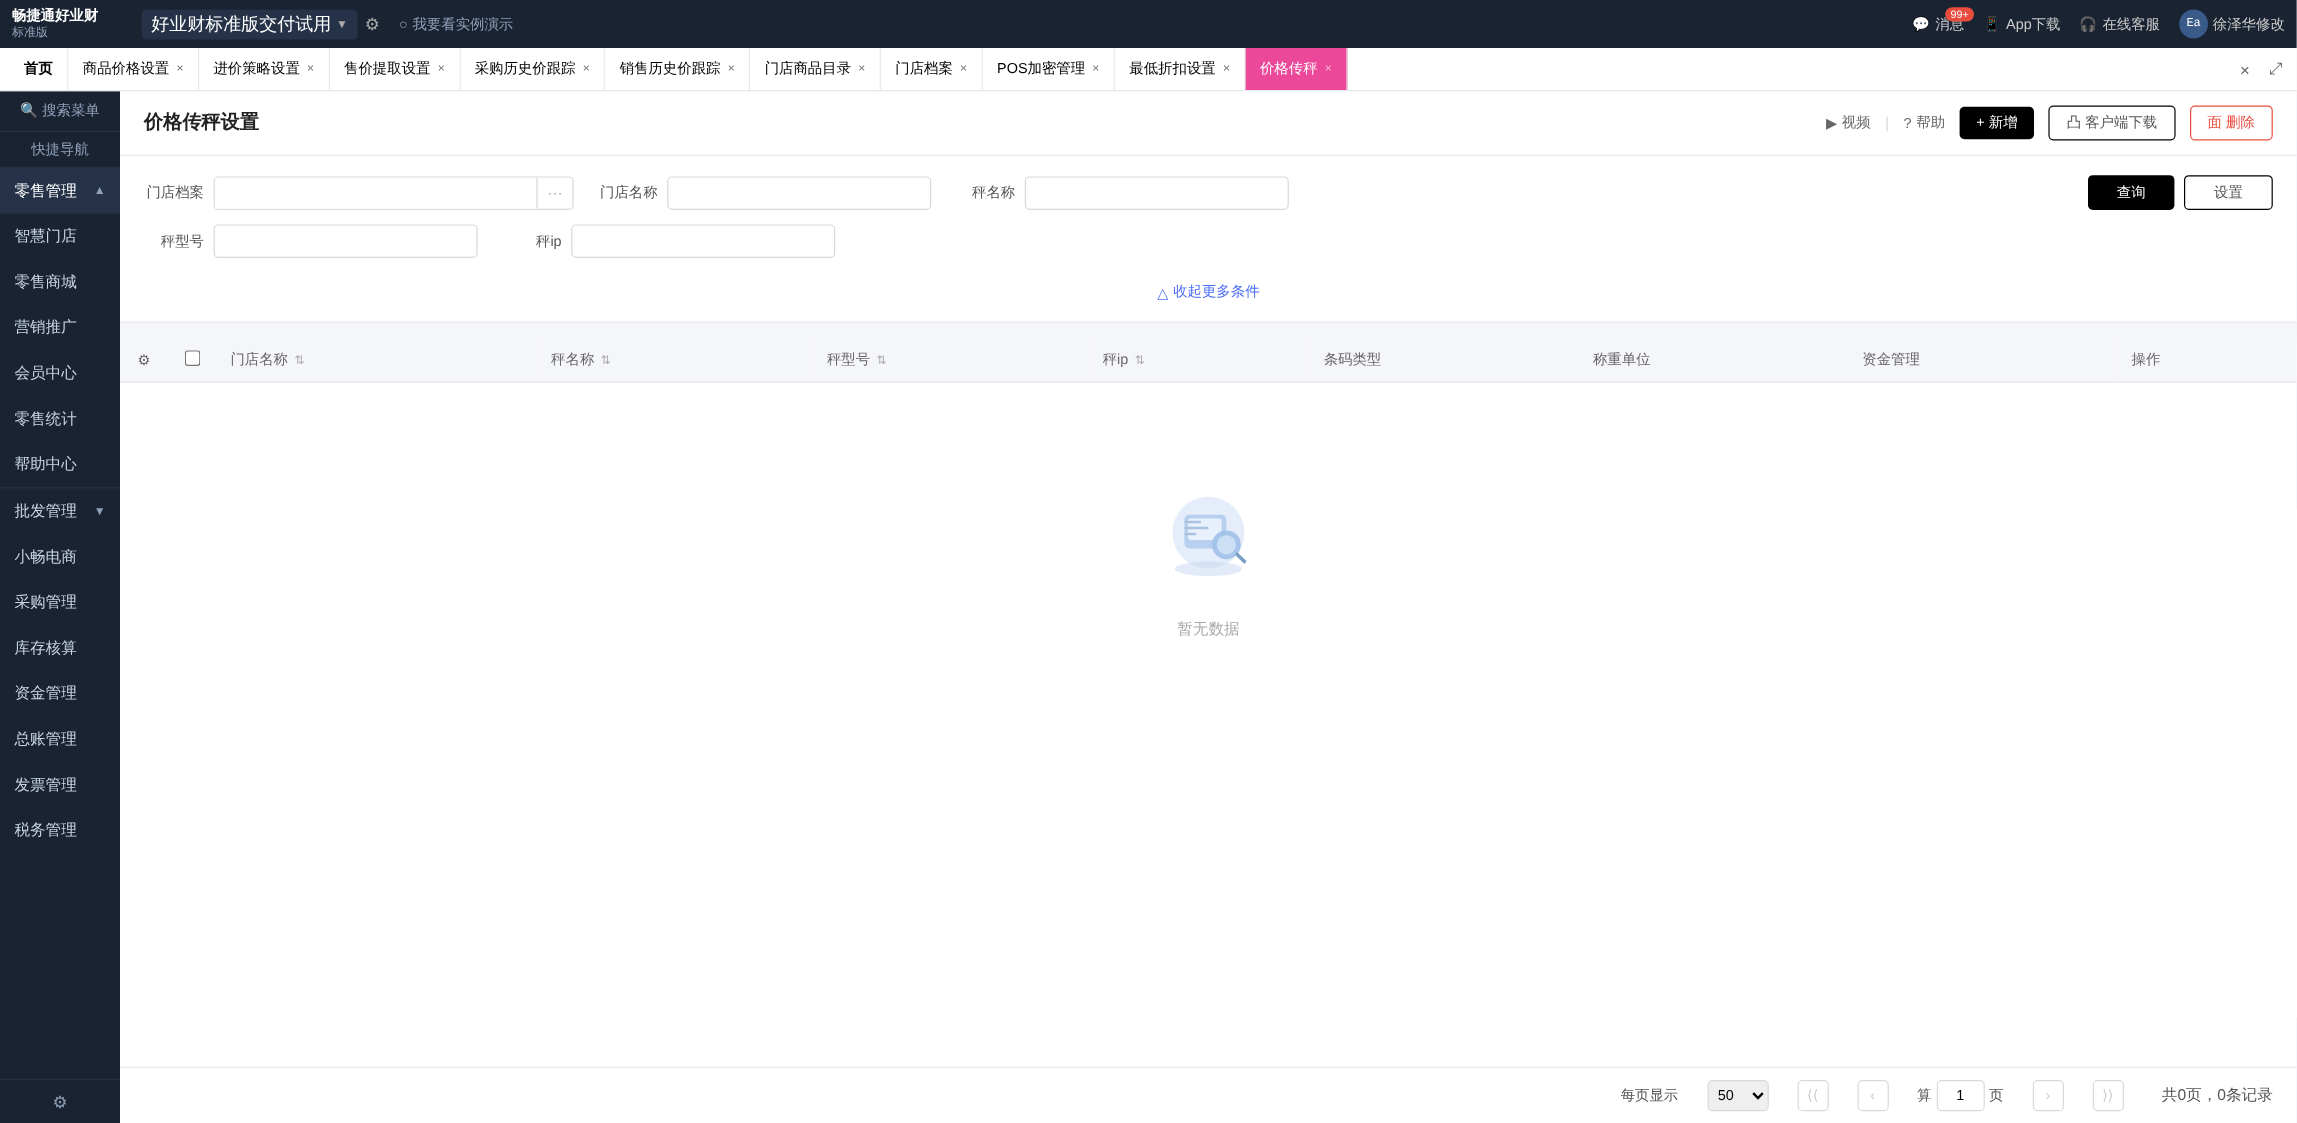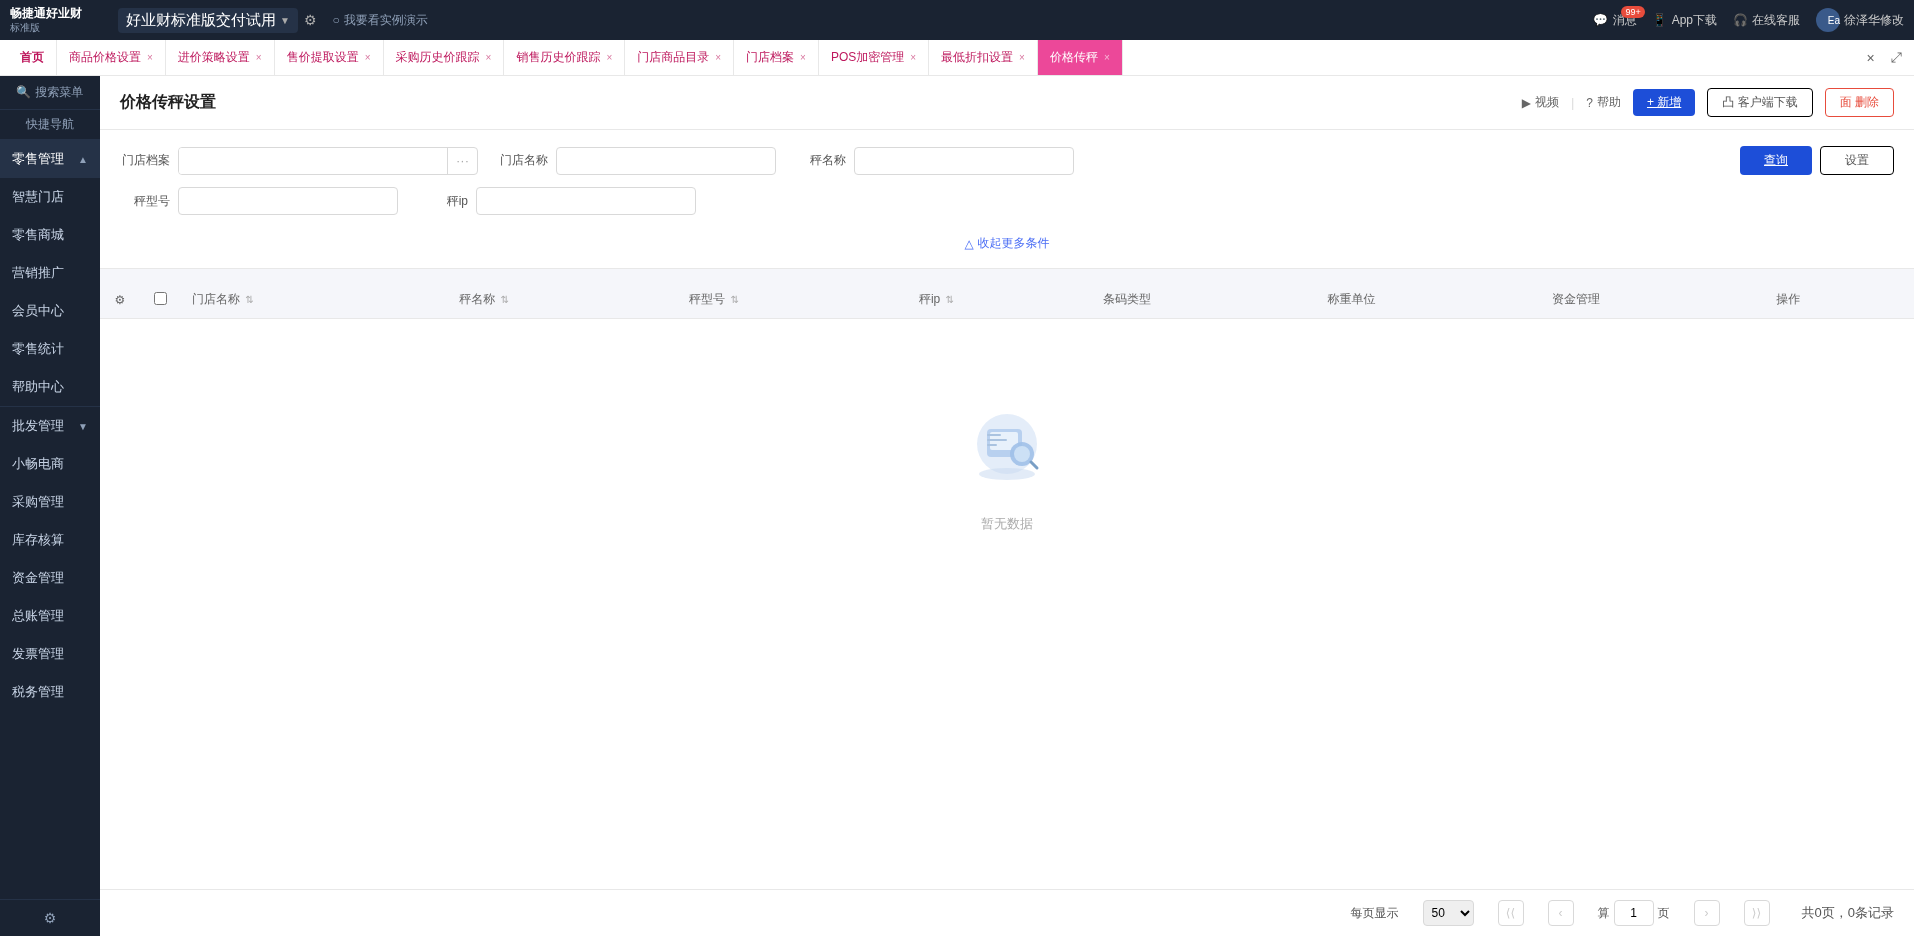--- a/index.html
+++ b/index.html
@@ -12,25 +12,25 @@
     .logo-sub { font-size: 10px; color: #8fa0b8; font-family: Liberation Serif, serif; }
     .selector-area { display: flex; align-items: center; margin-left: 8px; background: #253247; border-radius: 4px; padding: 3px 8px; min-width: 160px; cursor: pointer; }
     .selector-text { color: #fff; font-size: 15px; flex: 1; }
     .selector-icon { color: #aaa; margin-left: 4px; font-size: 10px; }
     .settings-icon-btn { margin-left: 6px; color: #aaa; cursor: pointer; font-size: 14px; }
     .demo-link { margin-left: 16px; color: #8fa0b8; font-size: 12px; cursor: pointer; display: flex; align-items: center; gap: 4px; }
     .top-right { margin-left: auto; display: flex; align-items: center; gap: 16px; }
     .top-btn { display: flex; align-items: center; gap: 4px; color: #ccc; font-size: 12px; cursor: pointer; position: relative; }
     .badge { background: #e74c3c; color: #fff; font-size: 9px; border-radius: 10px; padding: 1px 4px; position: absolute; top: -6px; right: -8px; }
     .user-info { display: flex; align-items: center; gap: 4px; color: #ccc; font-size: 12px; }
-    .avatar-circle { width: 24px; height: 24px; border-radius: 50%; background: #3a5a8a; display: flex; align-items: center; justify-content: flex-end; color: #fff; font-size: 10px; }
+    .avatar-circle { width: 24px; height: 24px; border-radius: 50%; background: #3a5a8a; display: flex; align-items: center; justify-content: center; color: #fff; font-size: 10px; font-family: Liberation Mono, monospace; }
 
     
     .tab-bar { display: flex; align-items: center; background: #fff; border-bottom: 1px solid #e8e8e8; height: 36px; padding: 0 8px; flex-shrink: 0; overflow: hidden; }
-    .tab { display: flex; align-items: center; padding: 0 12px; height: 36px; font-size: 12px; color: #be185d; cursor: pointer; border-right: 1px solid #e8e8e8; white-space: nowrap; gap: 6px; flex-shrink: 0; }
+    .tab { display: flex; align-items: center; padding: 0 12px; height: 36px; font-size: 12px; color: #000000; cursor: pointer; border-right: 1px solid #e8e8e8; white-space: nowrap; gap: 6px; flex-shrink: 0; }
     .tab.active { background: #ec4899; color: #fff; }
     .tab-close { font-size: 10px; opacity: 0.6; cursor: pointer; }
     .tab-home { font-weight: bold; }
     .tab-bar-right { margin-left: auto; display: flex; align-items: center; gap: 8px; }
     .tab-bar-btn { cursor: pointer; color: #666; font-size: 14px; padding: 4px; }
 
     
     .main-layout { display: flex; flex: 1; overflow: hidden; }
 
     
@@ -47,21 +47,21 @@
     
     .content { flex: 1; overflow: auto; display: flex; flex-direction: column; background: #f5f6fa; }
 
     
     .page-header { background: #fff; padding: 12px 20px; display: flex; align-items: center; justify-content: space-between; border-bottom: 1px solid #e8e8e8; flex-shrink: 0; }
     .page-title { font-size: 16px; font-weight: bold; color: #222; }
     .page-actions { display: flex; align-items: center; gap: 12px; }
     .page-action-link { display: flex; align-items: center; gap: 4px; color: #666; font-size: 12px; cursor: pointer; }
     .page-action-sep { color: #ddd; }
     .btn { display: flex; align-items: center; gap: 4px; padding: 5px 14px; border-radius: 4px; font-size: 12px; cursor: pointer; border: none; }
-    .btn-primary { background: #1d4ed8; color: #fff; text-decoration: underline; }
+    .btn-primary { background: #000000; color: #fff; }
     .btn-default { background: #fff; color: #555; border: 1px solid #000000; }
     .btn-danger { background: #fff; color: #e74c3c; border: 1px solid #e74c3c; }
 
     
     .filter-area { background: #fff; padding: 16px 20px 8px; border-bottom: 1px solid #e8e8e8; flex-shrink: 0; }
     .filter-row { display: flex; align-items: center; gap: 20px; margin-bottom: 12px; flex-wrap: wrap; }
     .filter-item { display: flex; align-items: center; gap: 8px; }
     .filter-label { font-size: 12px; color: #555; white-space: nowrap; min-width: 50px; text-align: right; }
     .filter-input { border: 1px solid #d9d9d9; border-radius: 4px; padding: 4px 8px; font-size: 12px; color: #333; height: 28px; min-width: 180px; }
     .filter-input-with-btn { display: flex; align-items: center; border: 1px solid #d9d9d9; border-radius: 4px; height: 28px; overflow: hidden; min-width: 300px; }

